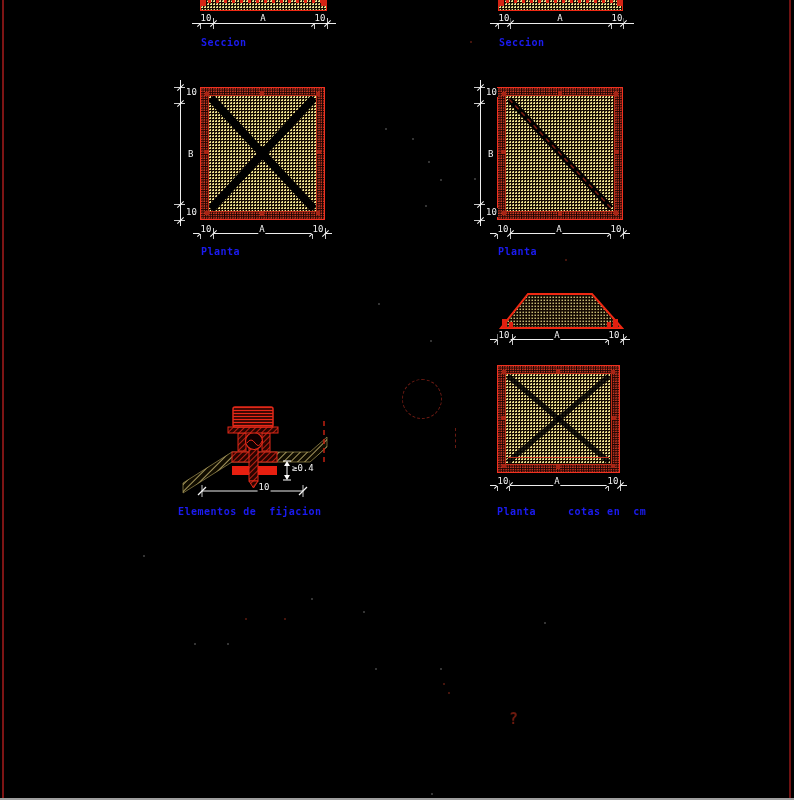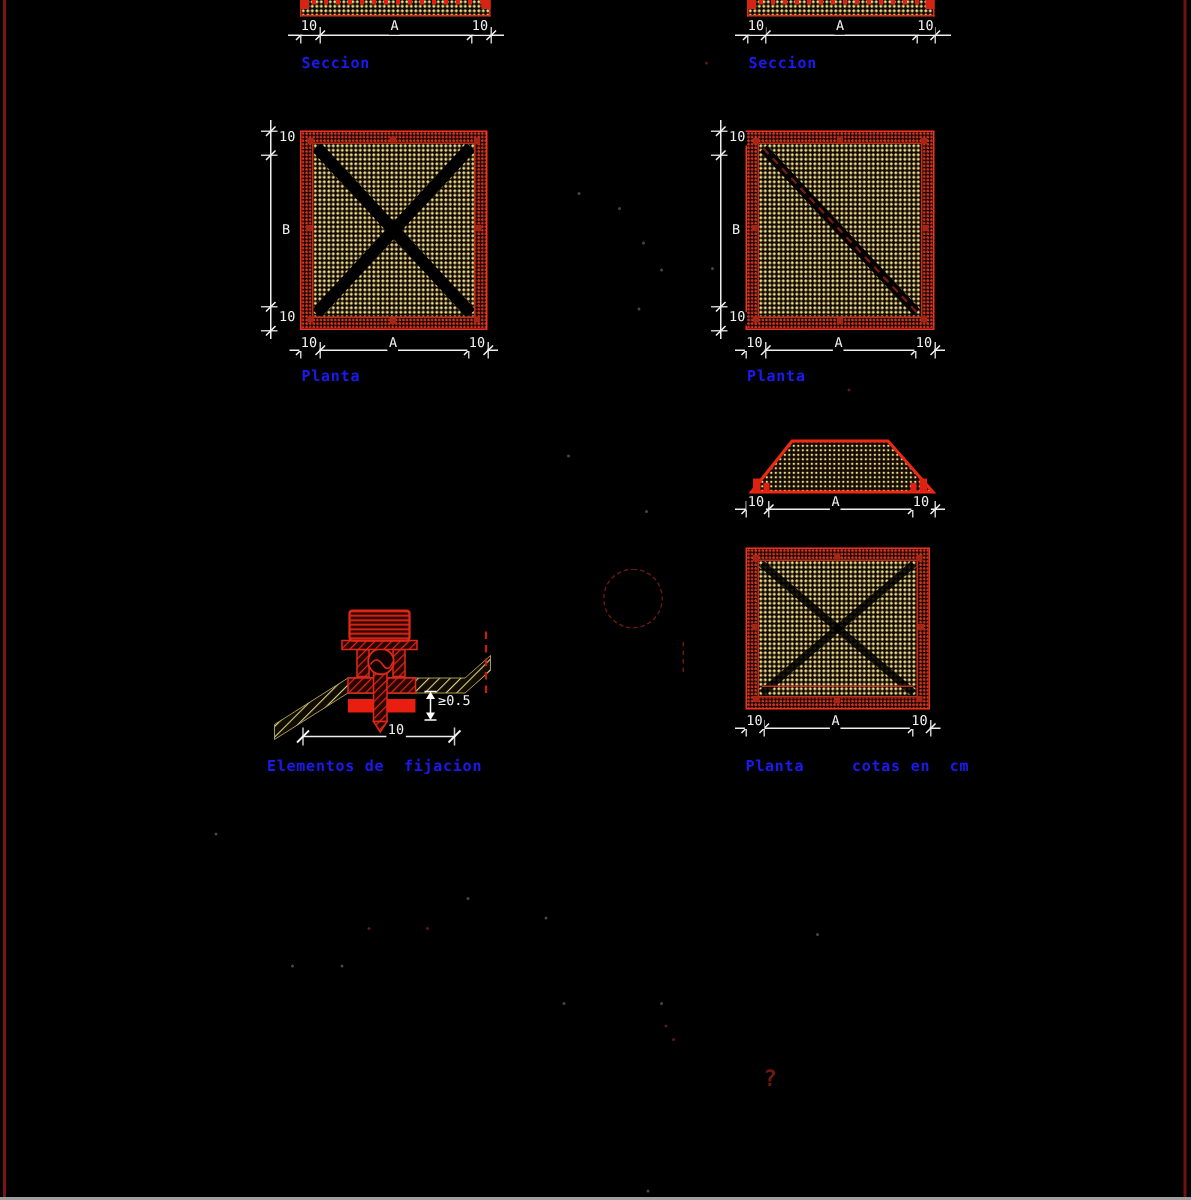--- a/index.html
+++ b/index.html
@@ -277,21 +277,21 @@
       <polygon points="109,75 115,75 112,80" fill="#fff"></polygon>
       <line x1="108" y1="61" x2="116" y2="61" stroke="#fff" stroke-width="1"></line>
       <line x1="108" y1="80" x2="116" y2="80" stroke="#fff" stroke-width="1"></line>
 
       <line x1="27" y1="91" x2="128" y2="91" stroke="#ededed" stroke-width="1"></line>
       <line x1="27" y1="85" x2="27" y2="97" stroke="#c9c9c9" stroke-width="1"></line>
       <line x1="128" y1="85" x2="128" y2="97" stroke="#c9c9c9" stroke-width="1"></line>
       <line x1="23" y1="95" x2="31" y2="87" stroke="#f5f5f5" stroke-width="1.2"></line>
       <line x1="124" y1="95" x2="132" y2="87" stroke="#f5f5f5" stroke-width="1.2"></line>
     </svg>
-    <span class="dtxt" style="left:291px;top:464px;">≥0.5</span>
+    <span class="dtxt" style="left:291px;top:464px;">≥0.4</span>
     <span class="dtxt ctr" style="left:264px;top:483px;">10</span>
     <span class="lblb" style="left:178px;top:507px;">Elementos de  fijacion</span>
   </div>
 
   <div class="dashcirc" style="left:402px;top:379px;width:38px;height:38px;"></div>
   <div class="dashv" style="left:455px;top:428px;height:20px;"></div>
   <span class="qmark" style="left:509px;top:712px;">?</span>
 
   <div class="pt ptr" style="left:470px;top:41px;"></div>
   <div class="pt" style="left:385px;top:128px;"></div>

